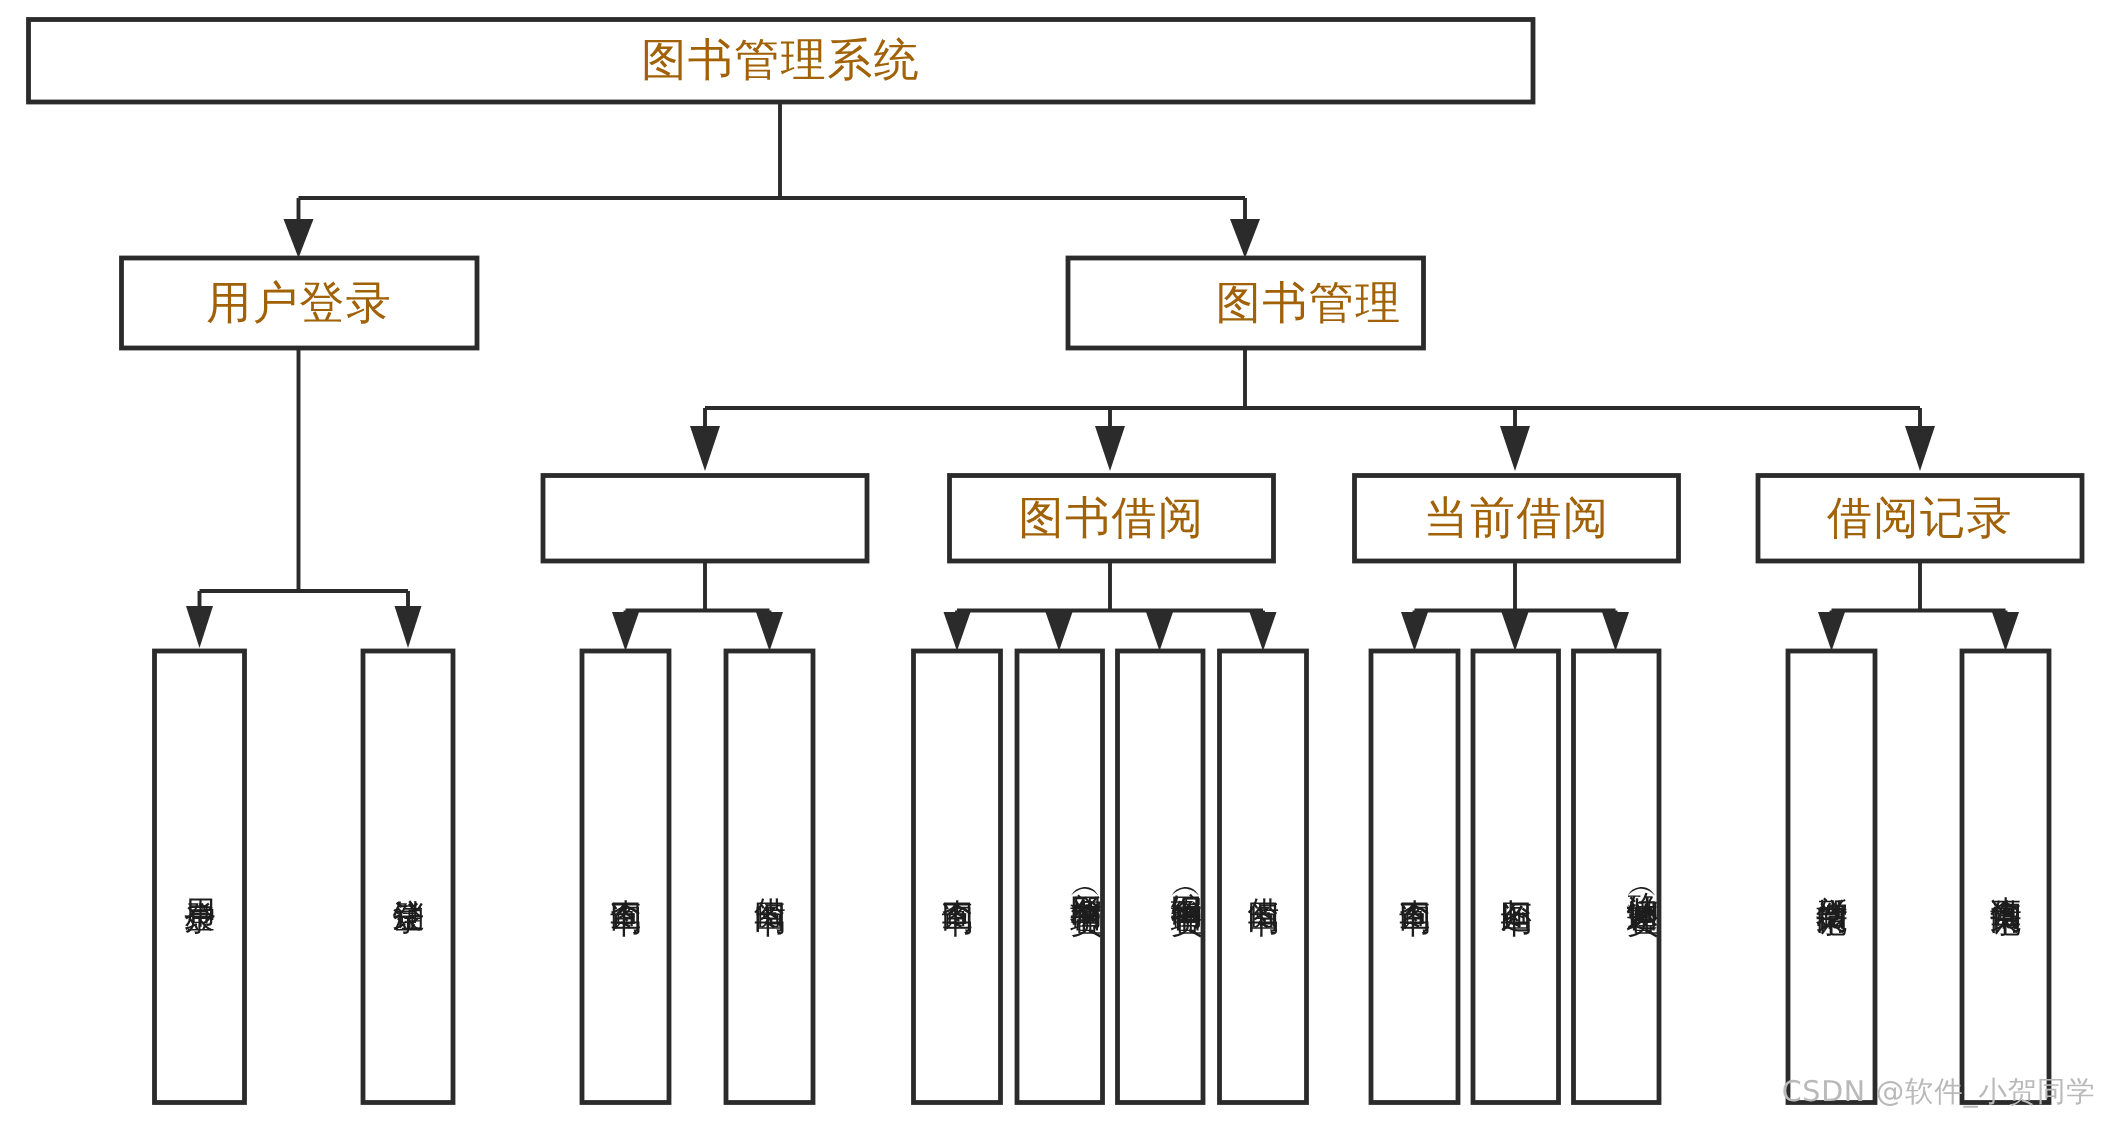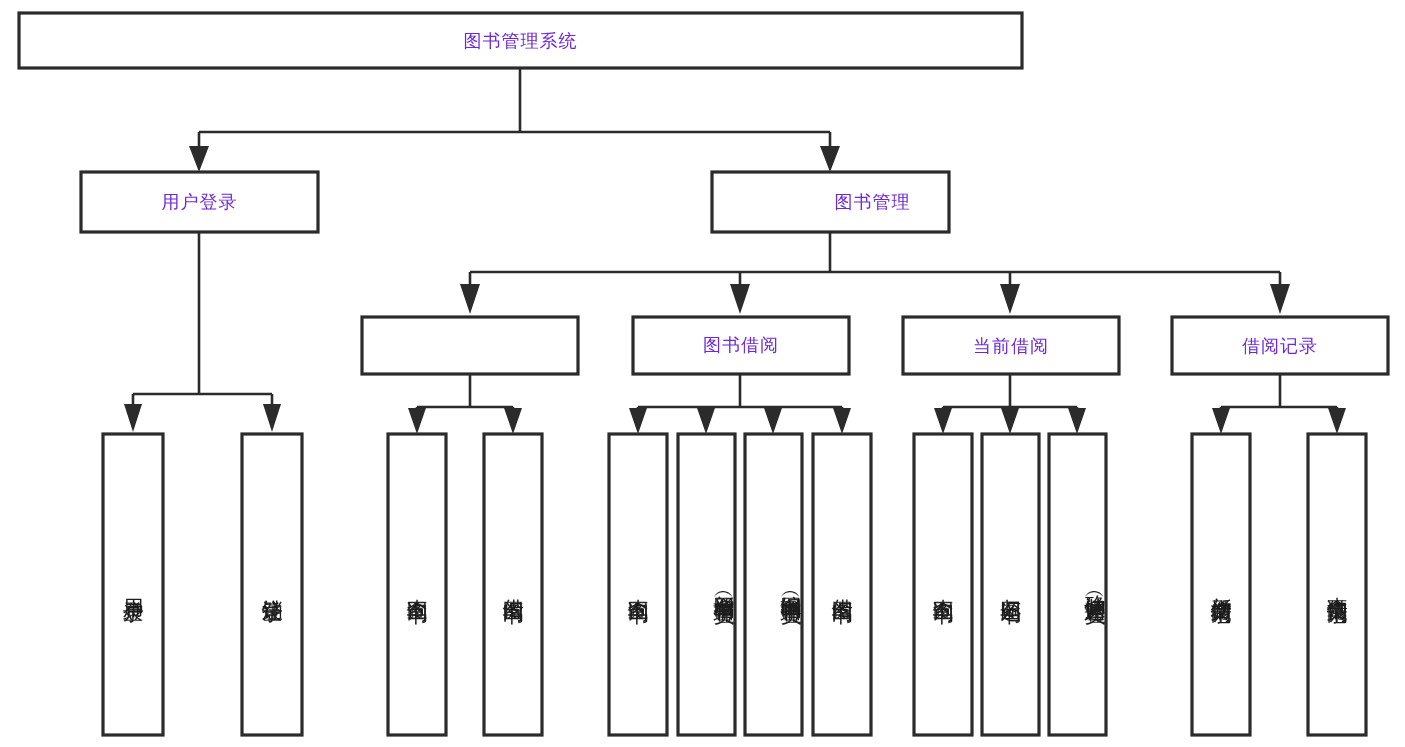--- a/index.html
+++ b/index.html
@@ -54,23 +54,23 @@
     color: #1d1d1d;
     pointer-events: none;
     white-space: nowrap;
   }
   .hlabel-wrap {
     position: absolute;
     display: flex;
     align-items: center;
     justify-content: center;
     font-family: "DejaVu Sans", "Liberation Sans", sans-serif;
-    font-size: 18px;
+    font-size: 30px;
     letter-spacing: 1px;
-    color: #6d28d9;
+    color: #a16207;
     pointer-events: none;
     white-space: nowrap;
   }
   #watermark {
     position: absolute;
     right: 8px;
     bottom: 6px;
     font-family: "DejaVu Sans", "Liberation Sans", sans-serif;
     font-size: 19px;
     color: #b9b9b9;
@@ -197,14 +197,15 @@
   <div class="vlabel-wrap" style="left:745px; top:434px; width:57px; height:301px; align-items:flex-start;">编辑图书（管理员）</div>
   <div class="vlabel-wrap" style="left:813px; top:434px; width:58px; height:301px;">借阅图书</div>
 
   <div class="vlabel-wrap" style="left:914px; top:434px; width:58px; height:301px;">查询图书</div>
   <div class="vlabel-wrap" style="left:982px; top:434px; width:57px; height:301px;">归还图书</div>
   <div class="vlabel-wrap" style="left:1049px; top:434px; width:57px; height:301px; align-items:flex-start;">确认归还（管理员）</div>
 
   <div class="vlabel-wrap" style="left:1192px; top:434px; width:58px; height:301px;">新增借阅记录</div>
   <div class="vlabel-wrap" style="left:1308px; top:434px; width:58px; height:301px;">查询借阅记录</div>
 
+  <div id="watermark">CSDN @软件_小贺同学</div>
 
 </div>
 
 </body></html>

